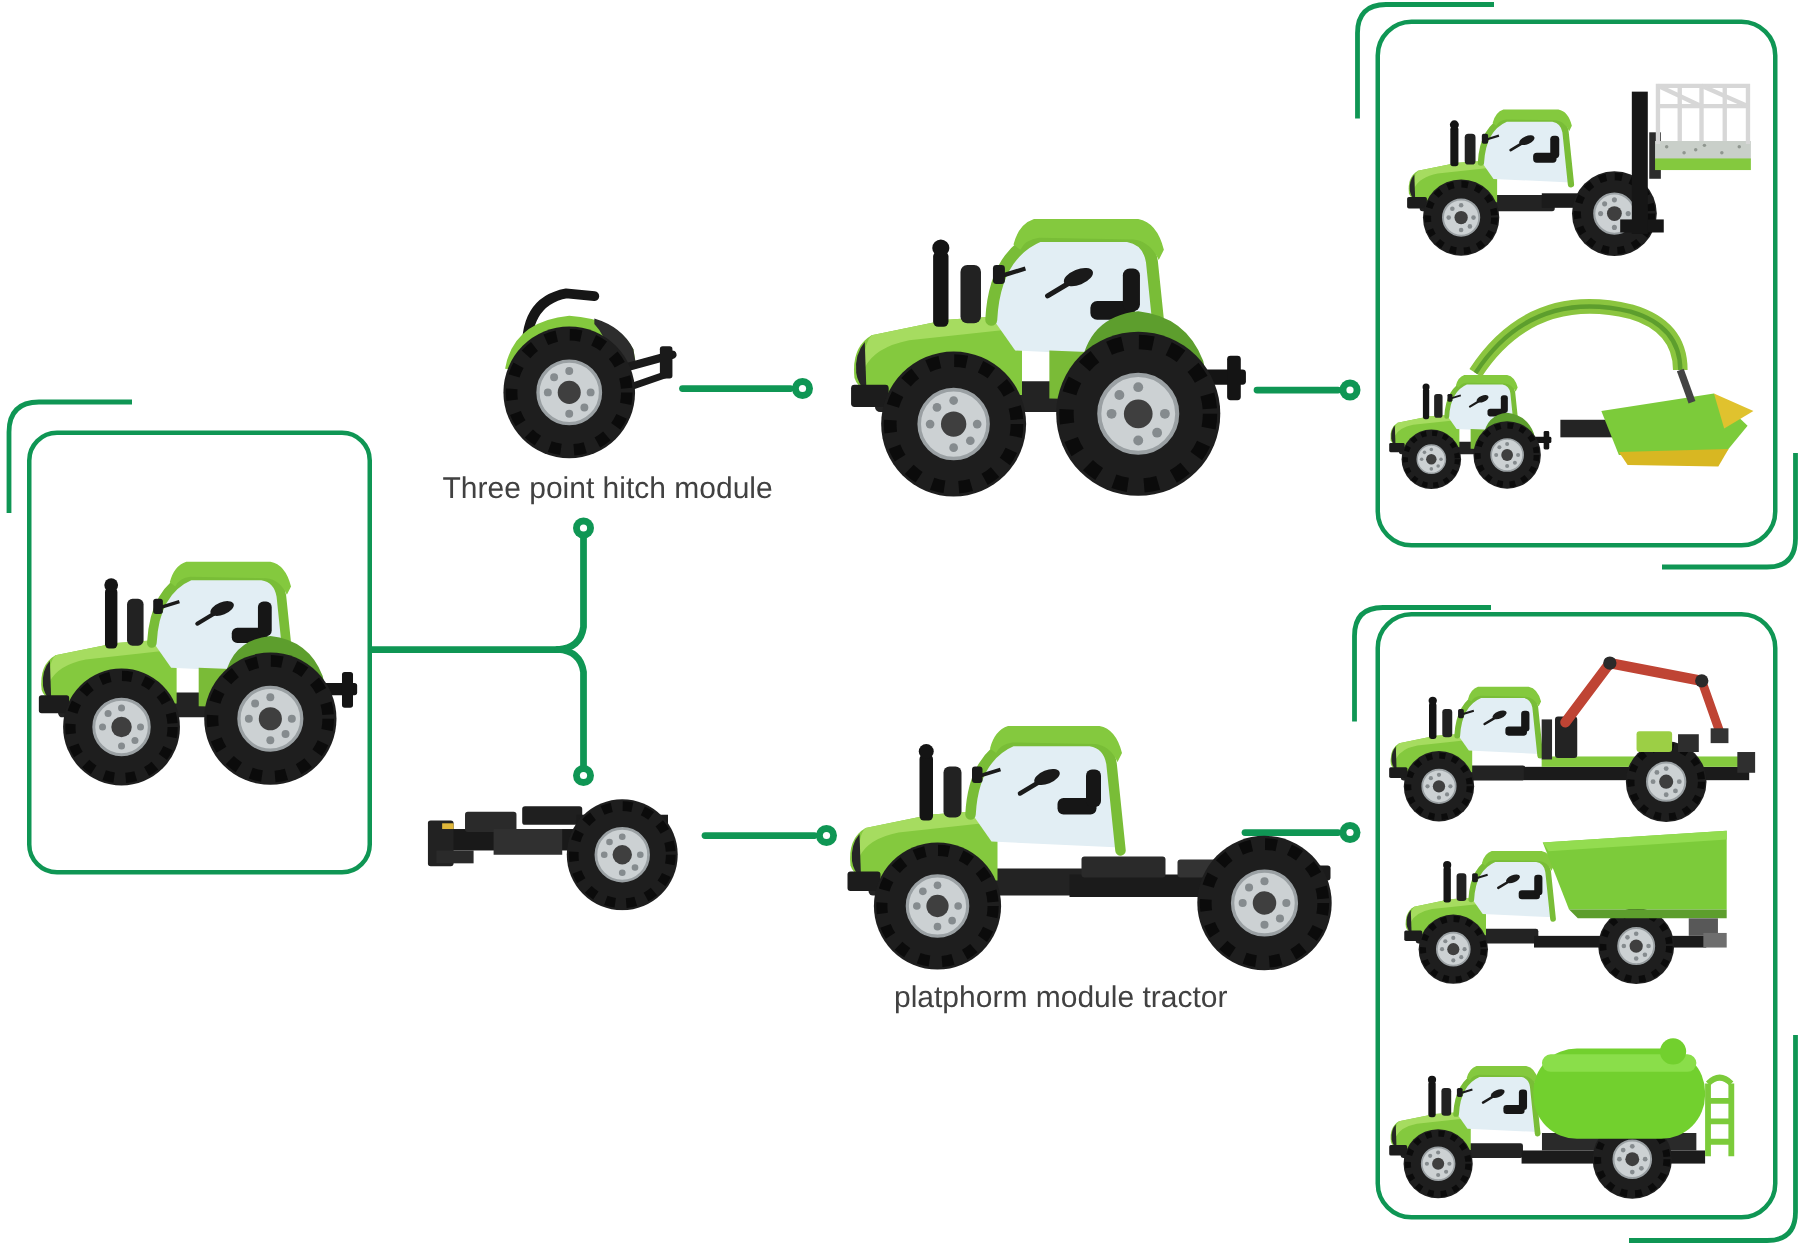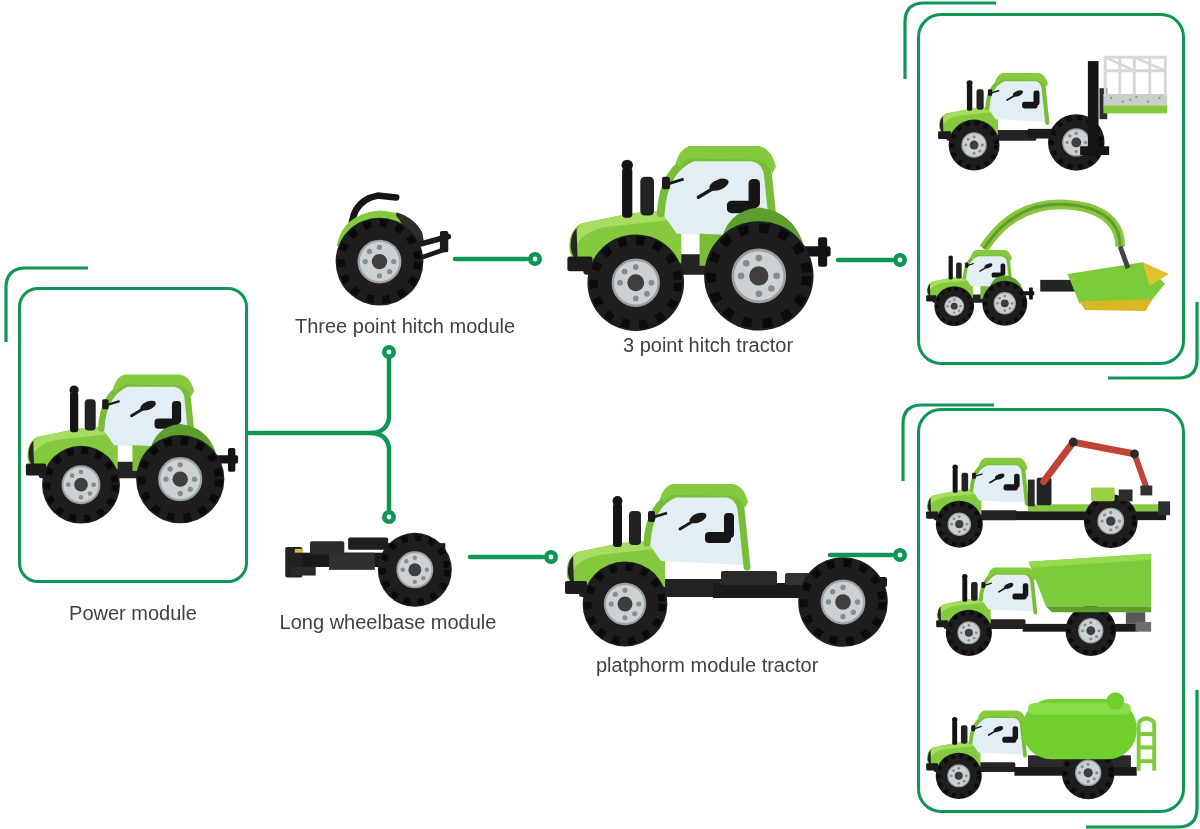--- a/index.html
+++ b/index.html
@@ -134,36 +134,33 @@
         <circle cx="900" cy="260" r="2.4" fill="#ffffff"></circle>
       <circle cx="900" cy="555" r="7" fill="#0f9654"></circle>
         <circle cx="900" cy="555" r="2.4" fill="#ffffff"></circle>
     </g>
   </svg>
 
   <div class="gbox box-power"></div>
   <svg class="art" style="left:24px;top:368px" width="216" height="158" viewBox="0 0 235 172">
     <use href="#g-tractor"></use>
   </svg>
-  <div class="lbl" style="left:18px;top:601px;width:230px">Power module</div>
 
   <svg class="art" style="left:316px;top:190px" width="140" height="119" viewBox="0 0 150 128">
     <use href="#g-rwmod"></use>
   </svg>
   <div class="lbl" style="left:295px;top:314px;width:220px">Three point hitch module</div>
 
   <svg class="art" style="left:565px;top:138px" width="268" height="196" viewBox="0 0 235 172">
     <use href="#g-tractor"></use>
   </svg>
-  <div class="lbl" style="left:598px;top:333px;width:220px">3 point hitch tractor</div>
 
   <svg class="art" style="left:285px;top:526px" width="172" height="81" viewBox="0 0 180 85">
     <use href="#g-chmod"></use>
   </svg>
-  <div class="lbl" style="left:278px;top:610px;width:220px">Long wheelbase module</div>
 
   <svg class="art" style="left:563px;top:477px" width="330" height="175" viewBox="0 0 330 175">
     <use href="#g-platform-tractor"></use>
   </svg>
   <div class="lbl" style="left:596px;top:653px;width:220px">platphorm module tractor</div>
 
   <div class="gbox box-top"></div>
 
   <svg class="art" style="left:933px;top:32px" width="242" height="155" viewBox="0 0 250 160">
     <use href="#g-cabunit" transform="translate(4,38) scale(0.62)"></use>

